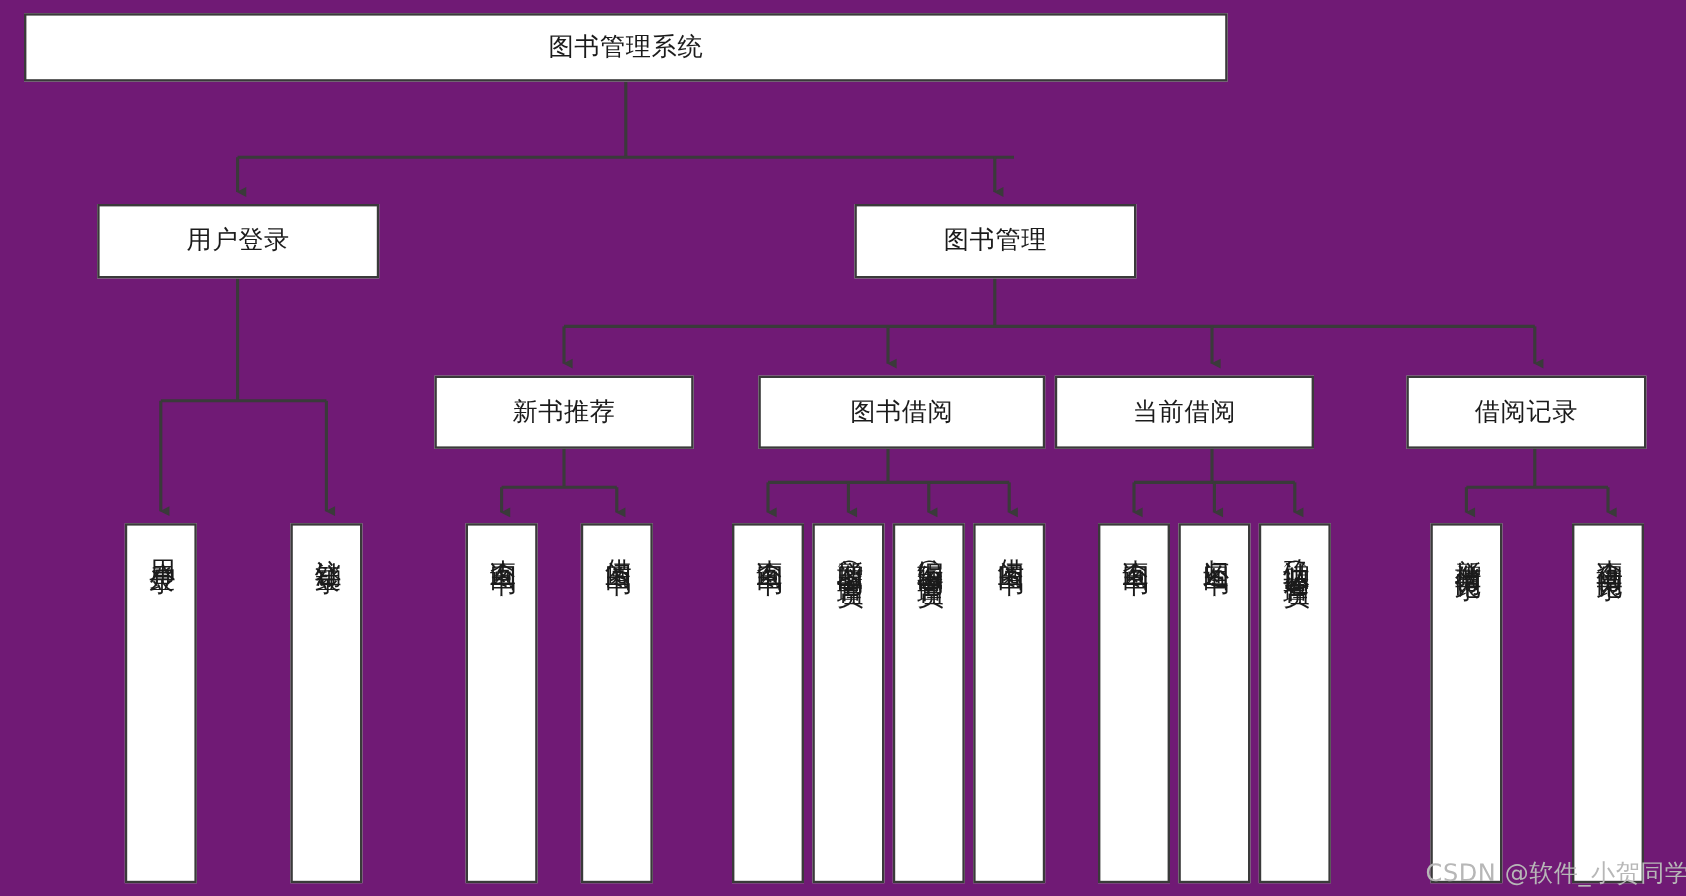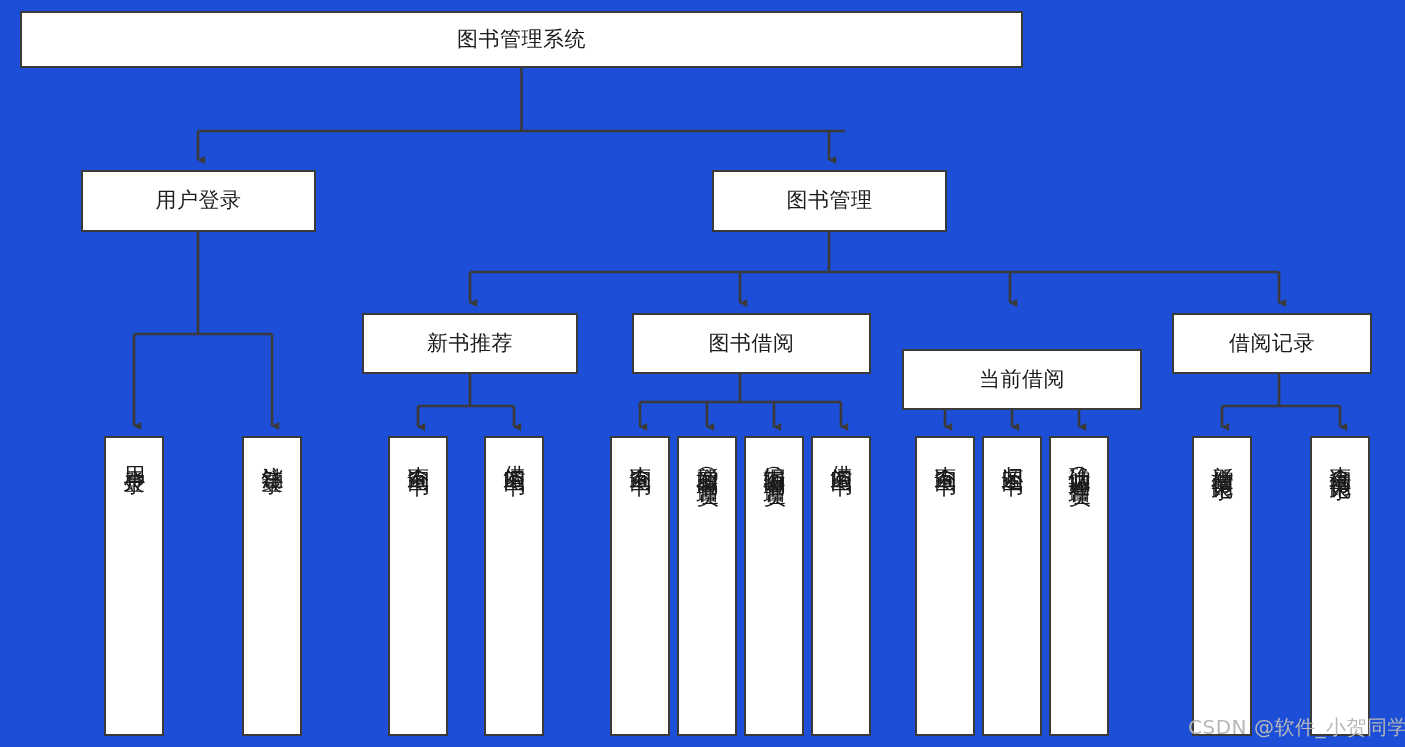--- a/index.html
+++ b/index.html
@@ -8,21 +8,21 @@
     padding: 0;
     background: #ffffff;
   }
   body {
     font-family: "DejaVu Sans", "Liberation Sans", sans-serif;
   }
   #diagram-root {
     position: relative;
     width: 1405px;
     height: 747px;
-    background: #1d4ed8;
+    background: #701a75;
     overflow: hidden;
   }
   svg.connectors {
     position: absolute;
     left: 0;
     top: 0;
     width: 1405px;
     height: 747px;
     pointer-events: none;
   }
@@ -140,21 +140,21 @@
   <div class="node horizontal" style="left:362px; top:313px; width:216px; height:61px;">
     <span class="node-label">新书推荐</span>
   </div>
 
   <div class="node horizontal" style="left:712px; top:170px; width:235px; height:62px;">
     <span class="node-label">图书管理</span>
   </div>
   <div class="node horizontal" style="left:632px; top:313px; width:239px; height:61px;">
     <span class="node-label">图书借阅</span>
   </div>
-  <div class="node horizontal" style="left:902px; top:313px; width:240px; height:61px;margin-top:36px;">
+  <div class="node horizontal" style="left:879px; top:313px; width:216px; height:61px;">
     <span class="node-label">当前借阅</span>
   </div>
   <div class="node horizontal" style="left:1172px; top:313px; width:200px; height:61px;">
     <span class="node-label">借阅记录</span>
   </div>
 
   <div class="node vertical" style="left:104px; top:436px; width:60px; height:300px;">
     <span class="node-label">用户登录</span>
   </div>
   <div class="node vertical" style="left:242px; top:436px; width:60px; height:300px;">

